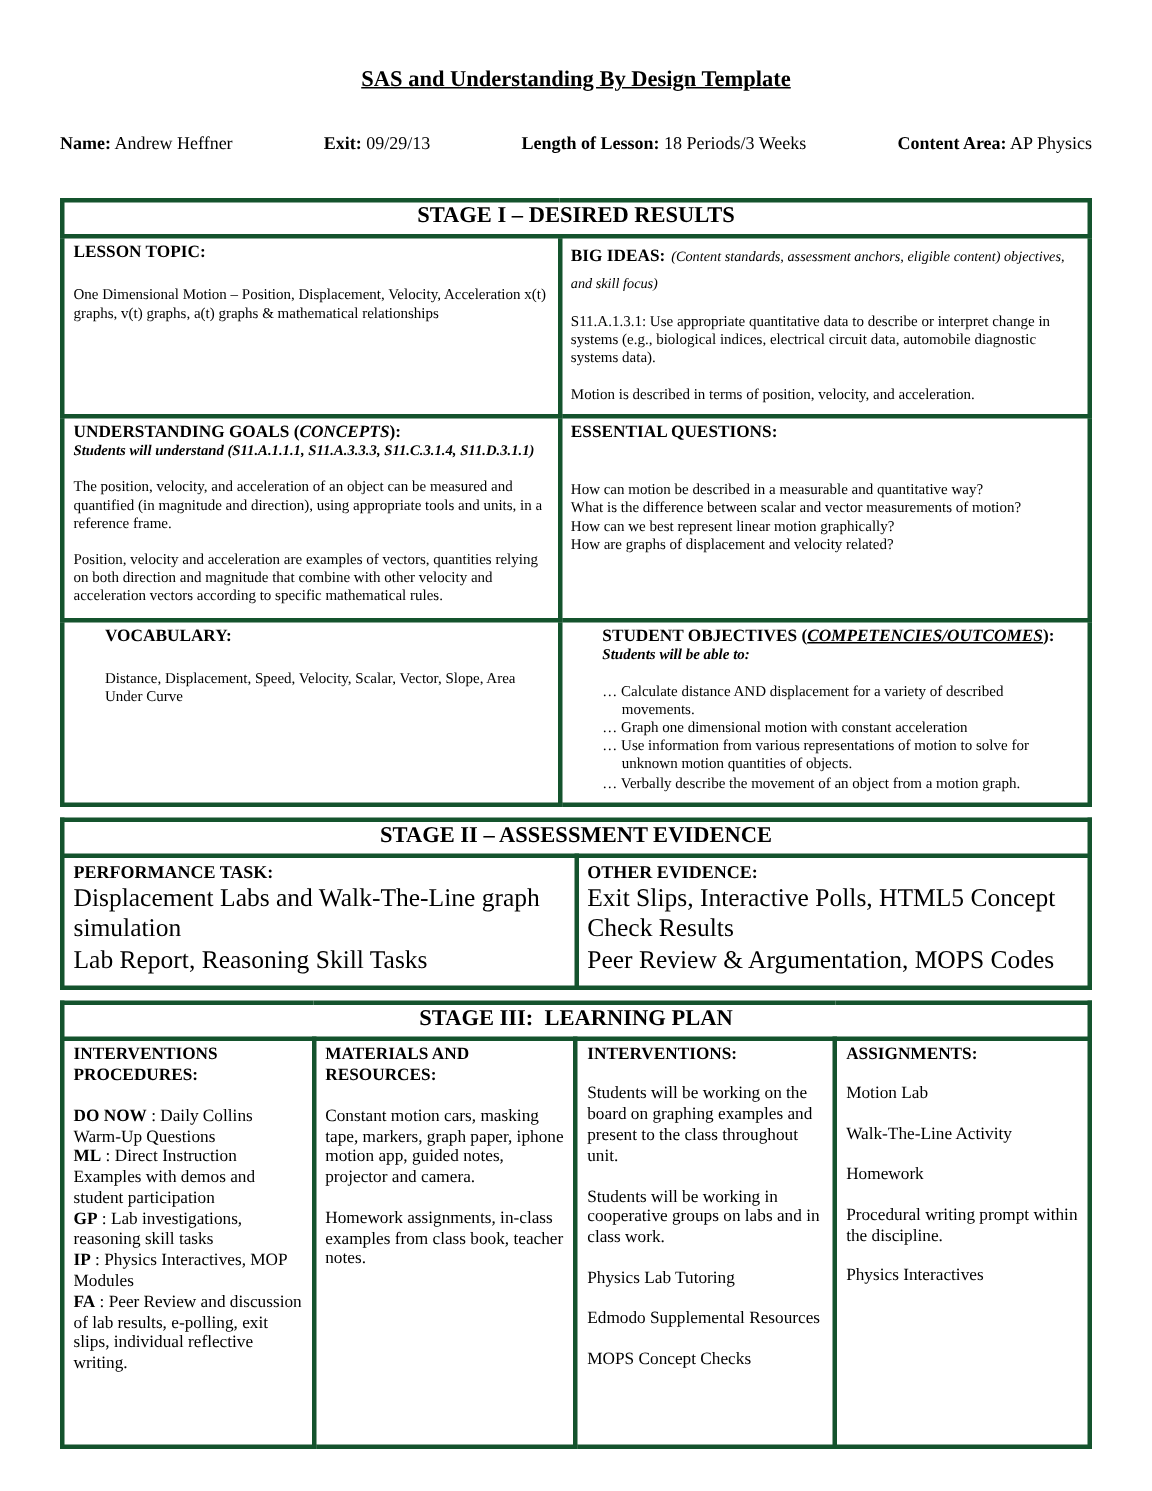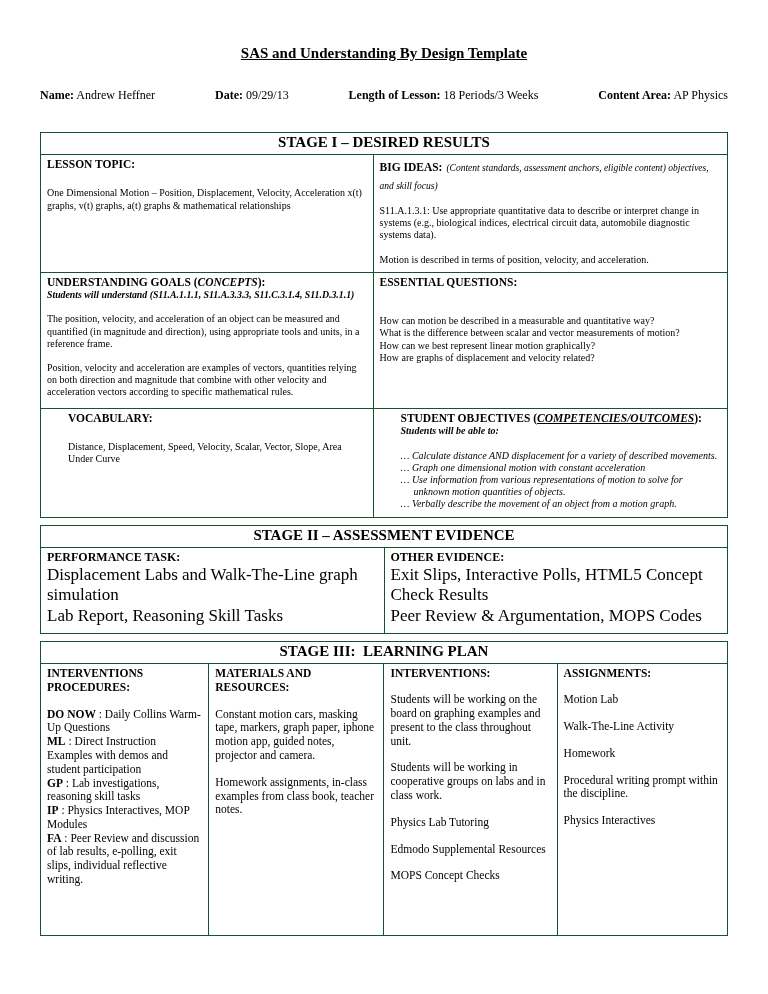--- a/index.html
+++ b/index.html
@@ -15,21 +15,21 @@
 
   .doc-title { text-align:center; font-size:18px; font-weight:bold; }
   .doc-subtitle { text-align:center; font-size:15px; font-weight:bold; text-decoration:underline; margin-top:3px; }
 
   .meta-row { display:flex; justify-content:space-between; margin-top:26px; font-size:12px; }
   .meta-item b { font-weight:bold; }
 
   table.stage-table { width:100%; border-collapse:collapse; table-layout:fixed; margin-top:29px; }
   table.stage-table + table.stage-table,
   table.stage-table.follow { margin-top:7px; }
-  td { border:1px solid #14532d; vertical-align:top; padding:2px 6px 6px 6px; text-align:left;margin-left:21px; }
+  td { border:3px solid #14532d; vertical-align:top; padding:2px 6px 6px 6px; text-align:left;margin-left:21px; }
   .stage-heading {
     text-align:center; font-size:15px; font-weight:bold;
     padding:1px 0 3px 0; white-space:pre-wrap;
   }
 
   .cell-label { font-size:11.5px; font-weight:bold; line-height:1.25; }
   .cell-label.s2 { font-size:12px; }
   .note { font-size:9.5px; font-style:italic; font-weight:normal; }
   .subhead  { font-size:9.8px; font-style:italic; font-weight:bold; line-height:1.25; }
   .subhead2 { font-size:10px;  font-style:italic; font-weight:bold; line-height:1.25; }
@@ -37,38 +37,38 @@
   i { }
 
   .body    { font-size:10px;   line-height:1.22; }
   .s2-body { font-size:17px; line-height:1.22; }
   .s3-body { font-size:11.5px; line-height:1.2; }
 
   .mt12 { margin-top:12px; }
   .mt13 { margin-top:13px; }
   .mt16 { margin-top:16px; }
   .mt26 { margin-top:26px; }
-  .hang { padding-left:13px; text-indent:-13px;font-style:italic; }
+  .hang { padding-left:13px; text-indent:-13px; }
 
   .row-topic  td { height:96px; }
   .row-goals  td { height:136px; }
   .row-vocab  td { height:104px;padding-left:27px; }
   .row-stage2 td { height:54px; }
   .row-stage3 td { height:272px; }
 </style>
 </head>
 <body>
 
 <div class="page">
 
   <div class="doc-subtitle">SAS and Understanding By Design Template</div>
 
   <div class="meta-row">
     <div class="meta-item"><b>Name:</b> <span>Andrew Heffner</span></div>
-    <div class="meta-item"><b>Date:</b> <span>09/29/13</span></div>
+    <div class="meta-item"><b>Exit:</b> <span>09/29/13</span></div>
     <div class="meta-item"><b>Length of Lesson:</b> <span>18 Periods/3 Weeks</span></div>
     <div class="meta-item"><b>Content Area:</b> <span>AP Physics</span></div>
   </div>
 
   <table class="stage-table">
     <colgroup>
         <col style="width:48.4%">
         <col style="width:51.6%">
       </colgroup>
     <tbody>

